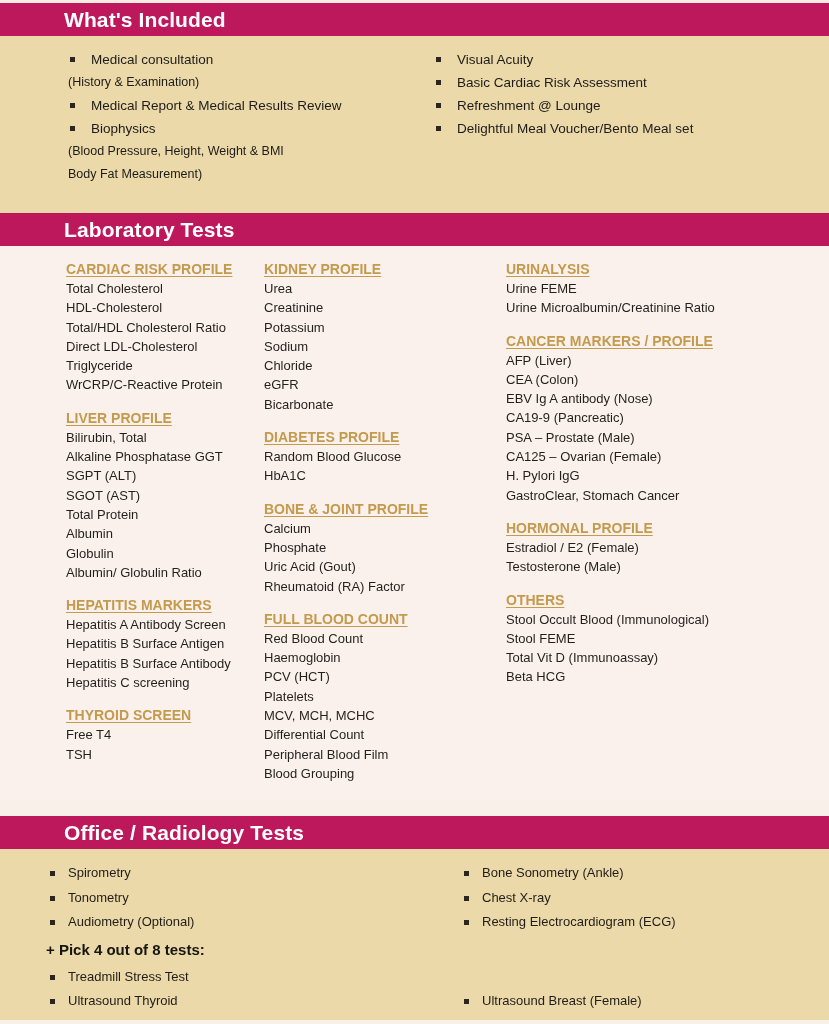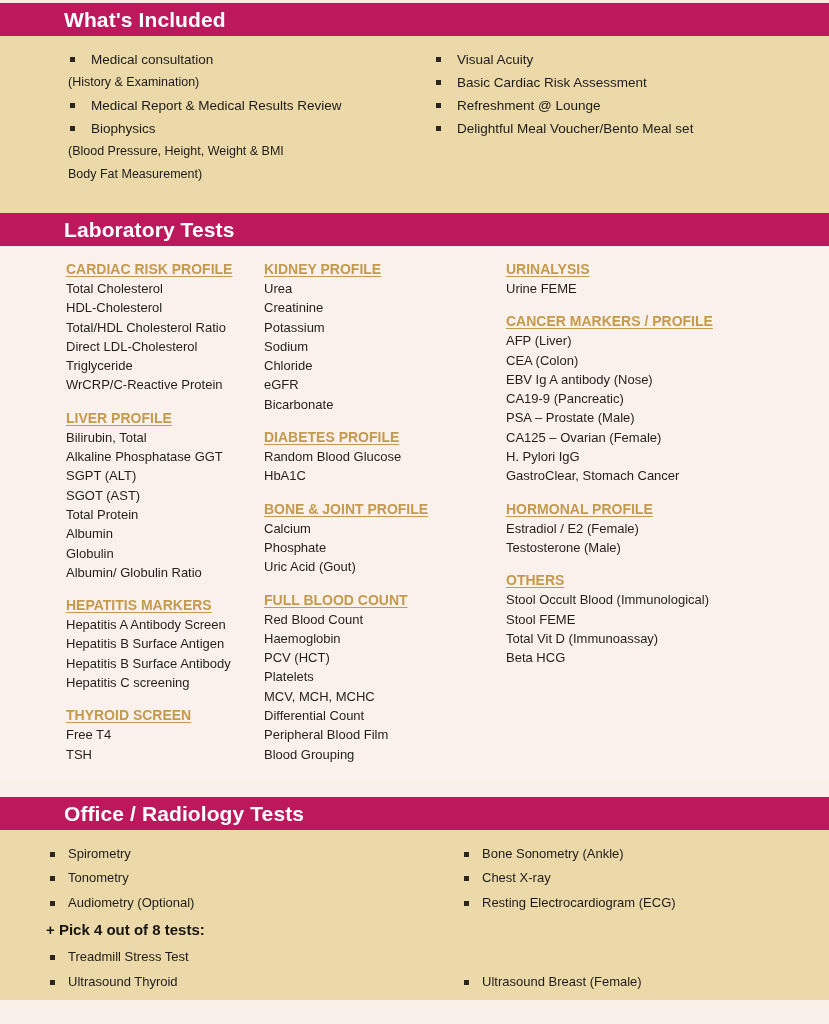--- a/index.html
+++ b/index.html
@@ -268,20 +268,21 @@
               <li>Random Blood Glucose</li>
               <li>HbA1C</li>
             </ul>
           </div>
           <div class="grp">
             <div class="grp-title">BONE &amp; JOINT PROFILE</div>
             <ul>
               <li>Calcium</li>
               <li>Phosphate</li>
               <li>Uric Acid (Gout)</li>
+              <li>Rheumatoid (RA) Factor</li>
             </ul>
           </div>
           <div class="grp">
             <div class="grp-title">FULL BLOOD COUNT</div>
             <ul>
               <li>Red Blood Count</li>
               <li>Haemoglobin</li>
               <li>PCV (HCT)</li>
               <li>Platelets</li>
               <li>MCV, MCH, MCHC</li>
@@ -289,20 +290,21 @@
               <li>Peripheral Blood Film</li>
               <li>Blood Grouping</li>
             </ul>
           </div>
         </div>
       <div class="lab-col-3" id="lab-col-2">
           <div class="grp">
             <div class="grp-title">URINALYSIS</div>
             <ul>
               <li>Urine FEME</li>
+              <li>Urine Microalbumin/Creatinine Ratio</li>
             </ul>
           </div>
           <div class="grp">
             <div class="grp-title">CANCER MARKERS / PROFILE</div>
             <ul>
               <li>AFP (Liver)</li>
               <li>CEA (Colon)</li>
               <li>EBV Ig A antibody (Nose)</li>
               <li>CA19-9 (Pancreatic)</li>
               <li>PSA – Prostate (Male)</li>

